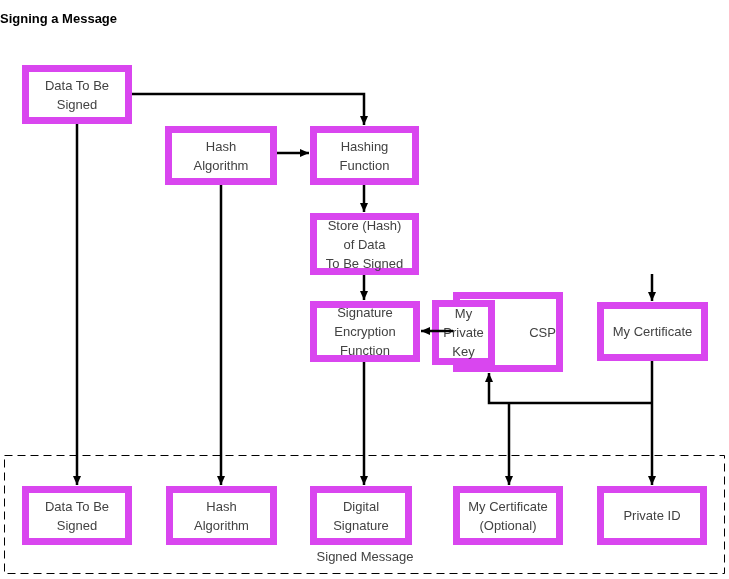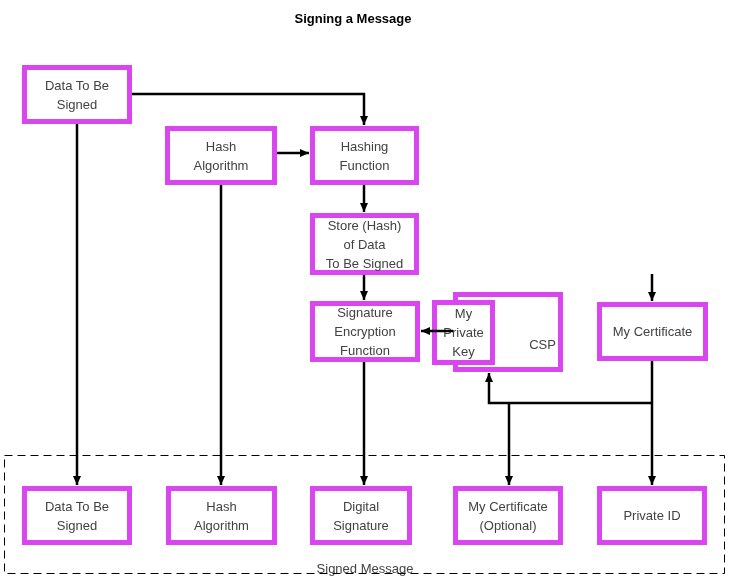--- a/index.html
+++ b/index.html
@@ -7,51 +7,49 @@
     position: relative;
     width: 729px;
     height: 579px;
     background: #ffffff;
     font-family: "Liberation Sans", sans-serif;
     overflow: hidden;
   }
   .title {
     position: absolute;
     left: 0; top: 11px; width: 706px;
-    text-align: center;
     font-size: 13px;
     font-weight: bold;
     color: #000000;
   }
   .box {
     position: absolute;
     box-sizing: border-box;
     background: #ffffff;
-    border: 5px solid #d946ef;
+    border: 7px solid #d946ef;
     display: flex;
     align-items: center;
     justify-content: center;
     text-align: center;
     font-size: 13px;
     line-height: 19px;
     color: #424242;
     z-index: 2;
   }
   .box.container-box { background: #ffffff; }
   .lbl { white-space: pre-line; }
   .free-label {
     position: absolute;
     font-size: 13px;
     color: #424242;
     z-index: 2;
     display: flex;
     align-items: center;
     justify-content: center;
     text-align: center;
-    margin-top: 12px;
   }
   svg.connectors {
     position: absolute;
     left: 0; top: 0;
     z-index: 3;
     pointer-events: none;
   }
 </style>
 </head>
 <body>

